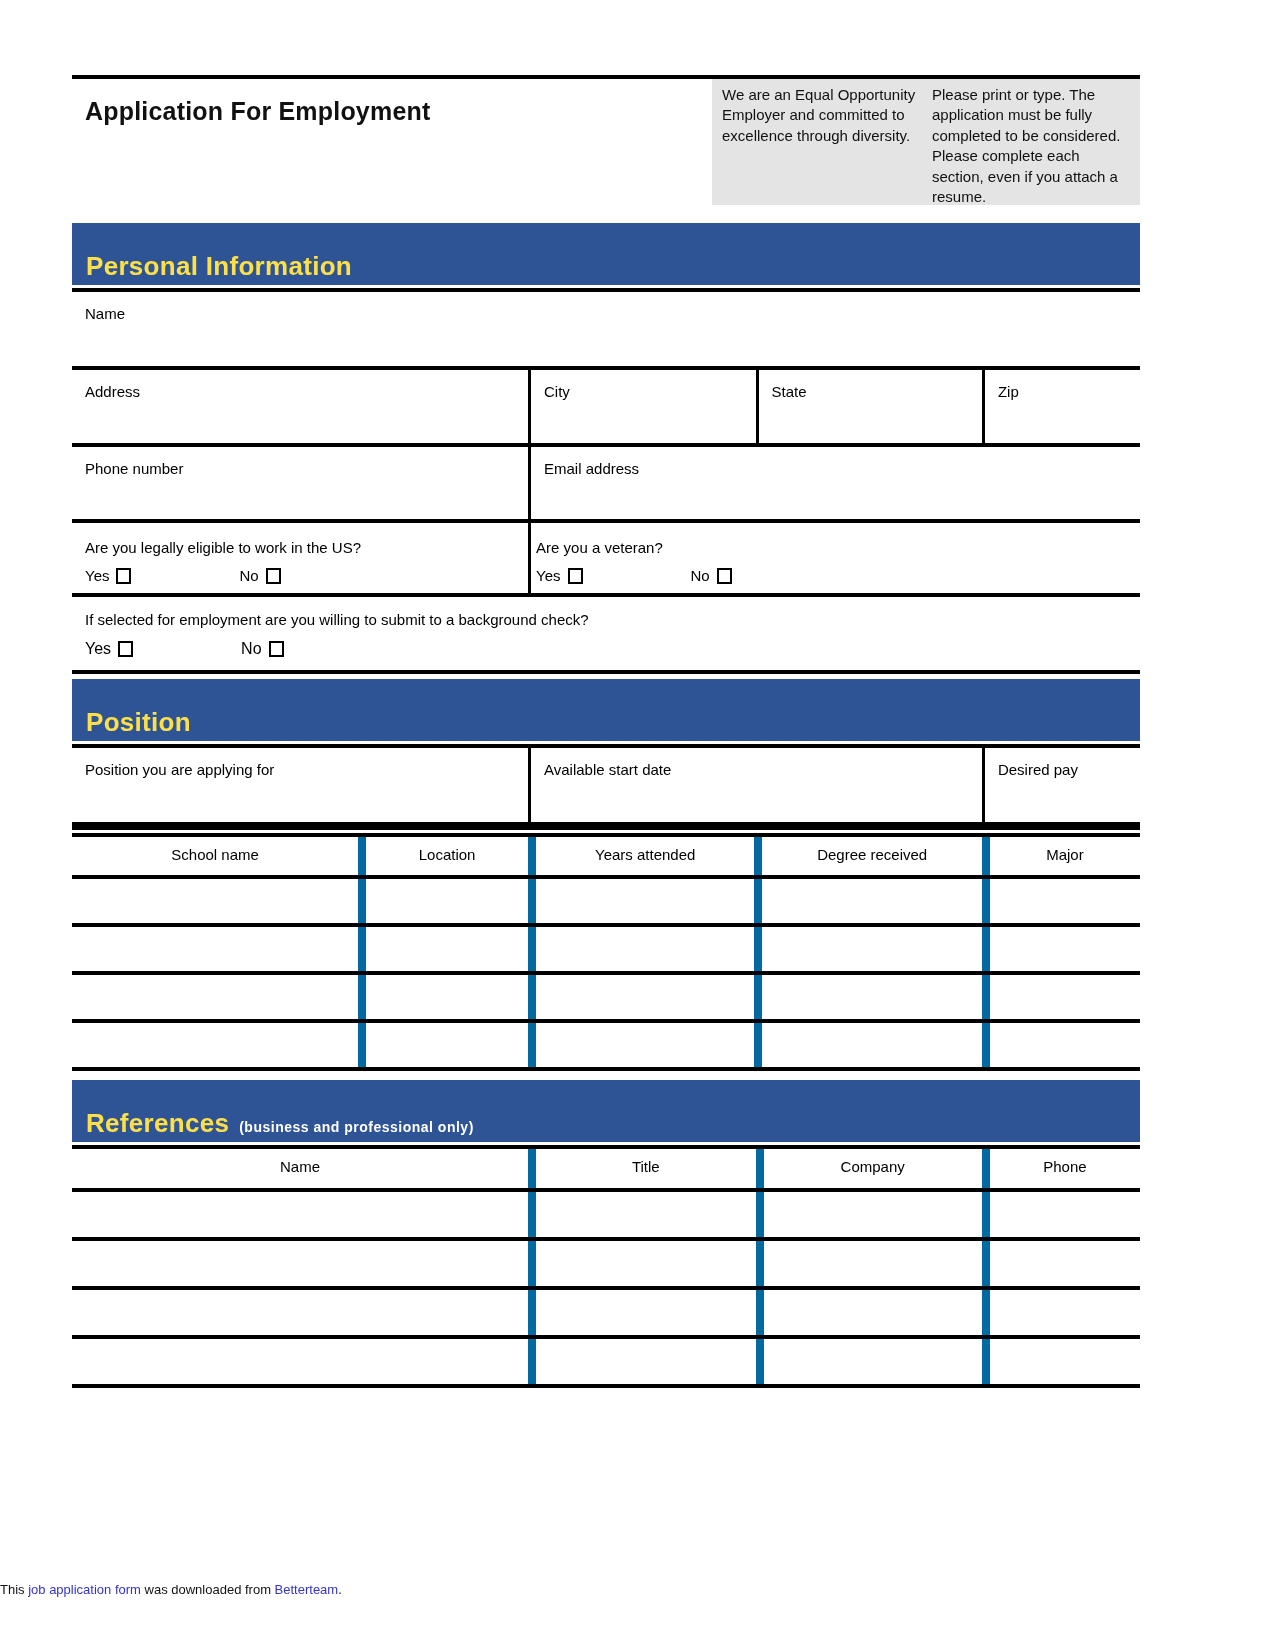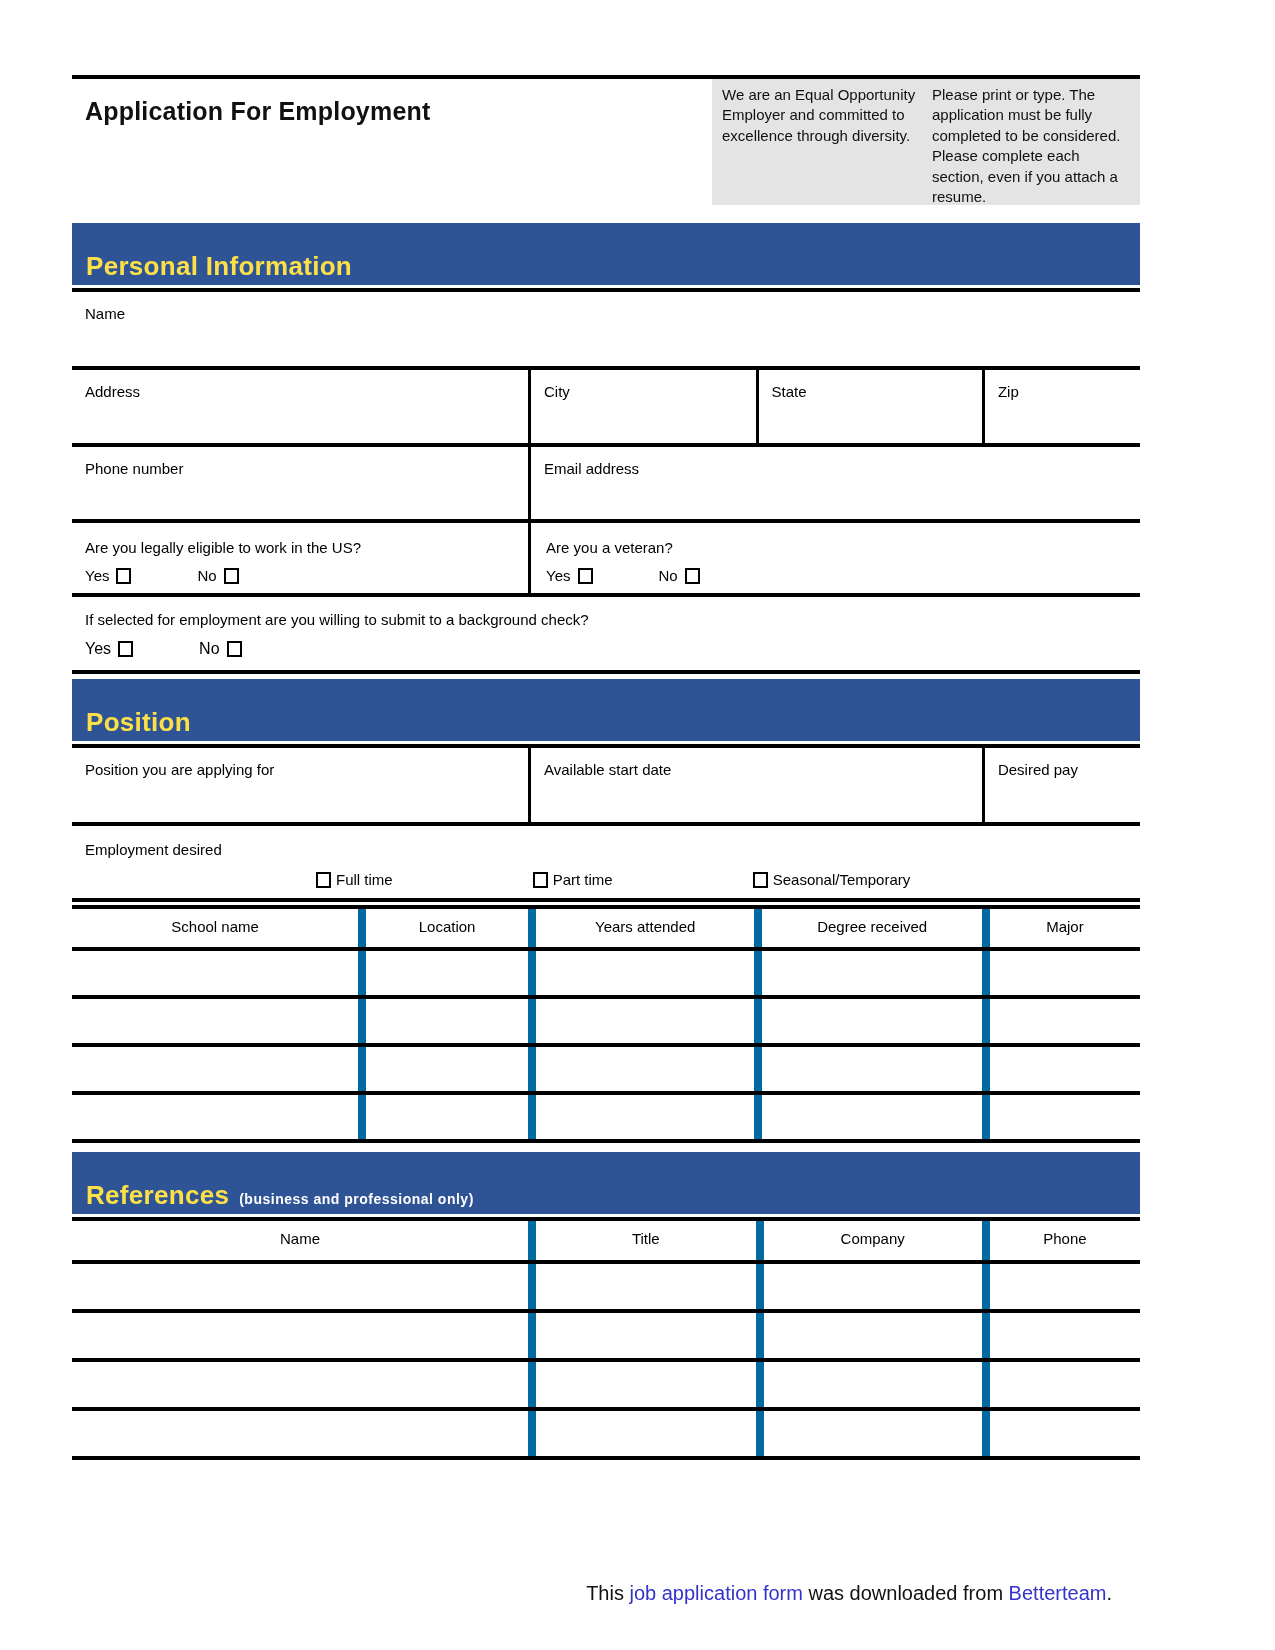--- a/index.html
+++ b/index.html
@@ -26,21 +26,21 @@
   .bar-edu { margin-top:6px; }
   .bar-ref { margin-top:9px; }
   .bar-line { position:absolute; left:14px; bottom:3px; white-space:nowrap; }
   .bar-title { color:#fde047; font-size:26px; font-weight:bold; letter-spacing:.3px; }
   .bar-sub { color:#fff; font-size:14px; font-weight:bold; margin-left:10px; letter-spacing:.5px; }
 
   
   .row { display:flex; }
   .cell { position:relative; padding:13px 8px 0 13px; font-size:15px; }
   .cell.vline { border-left:3px solid #000; }
-  .cell.tight { padding-left:15px; }
+  .cell.tight { padding-left:5px; }
   .lbl { font-size:15px; }
 
   .name-row { height:74px; }
   .addr-row { height:73px; }
   .phone-row { height:72px; }
   .elig-row { height:70px; }
   .bg-row { height:73px; display:block; padding:14px 0 0 13px; }
   .pos-row { height:74px; }
   .emp-row { height:72px; display:block; padding:15px 0 0 13px; }
 
@@ -51,38 +51,38 @@
   .w213 { flex:0 0 21.3%; }
   .w212 { flex:0 0 21.2%; }
   .w159 { flex:0 0 15.9%; }
   .w148 { flex:0 0 14.8%; }
 
   
   .cb { display:inline-block; width:15px; height:16px; border:2px solid #000; background:#fff; vertical-align:-3px; }
   .ynline { margin-top:11px; white-space:nowrap; }
   .yn { white-space:nowrap; }
   .yn .cb { margin-left:7px; }
-  .yn + .yn { margin-left:66px; }
+  .yn + .yn { margin-left:108px; }
   .opts { margin-top:12px; display:flex; padding-left:231px; white-space:nowrap; }
   .opt { white-space:nowrap; font-size:15px; }
   .opt + .opt { margin-left:140px; }
   .opt .cb { margin-right:5px; }
 
   
   .thead-row { display:flex; height:42px; border-bottom:4px solid #000; }
   .th { flex-grow:0; flex-shrink:0; text-align:center; padding-top:9px; font-size:15px; }
   .th.vline, .td.vline { border-left:8px solid #0369a1; }
   .tbody-row { display:flex; height:48px; border-bottom:4px solid #000; }
   .ref-body-row { height:49px; }
   .td { flex-grow:0; flex-shrink:0; }
   .edu-head { height:42px; }
   .ref-head { height:43px; }
 
   
-  .footer { position:absolute; top:1582px; left:0; width:1140px; text-align:right; padding-right:28px; font-size:20px; color:#111; }
+  .footer { position:absolute; top:1582px; left:0; width:1140px; padding-right:28px; font-size:13px; color:#111; }
   .flink { color:#3333cc; cursor:pointer; text-decoration:none; }
 </style>
 </head>
 <body>
 
 <div class="page">
   <div class="content">
 
     <div class="rule top-rule"></div>
 
@@ -173,28 +173,20 @@
       </div>
       <div class="cell vline w425">
         <span class="lbl">Available start date</span>
       </div>
       <div class="cell vline w148">
         <span class="lbl">Desired pay</span>
       </div>
     </div>
     <div class="rule"></div>
 
-    <div class="emp-row">
-      <span class="lbl">Employment desired</span>
-      <div class="opts">
-        <span class="opt"><span class="cb"></span><span>Full time</span></span>
-        <span class="opt"><span class="cb"></span><span>Part time</span></span>
-        <span class="opt"><span class="cb"></span><span>Seasonal/Temporary</span></span>
-      </div>
-    </div>
     <div class="rule"></div>
 
     <div class="rule after-bar"></div>
 
     <div class="thead-row edu-head">
       <div class="th w268">School name</div>
       <div class="th vline w159">Location</div>
       <div class="th vline w212">Years attended</div>
       <div class="th vline w213">Degree received</div>
       <div class="th vline w148">Major</div>

